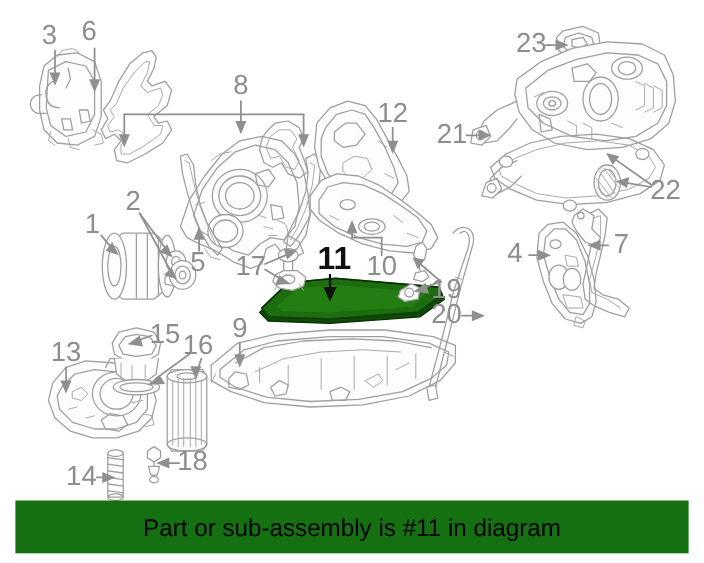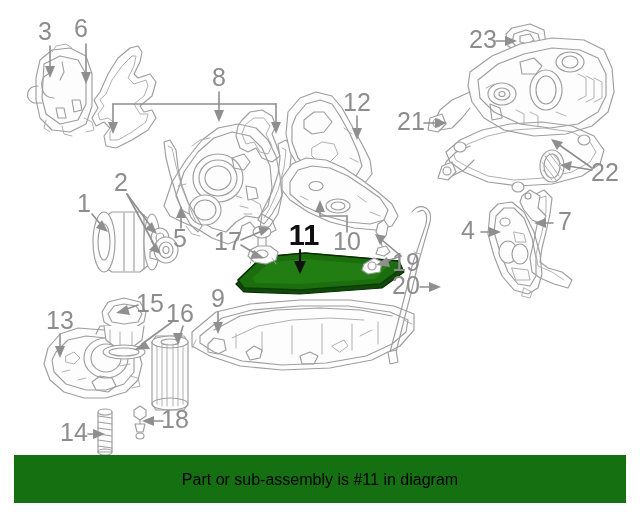--- a/index.html
+++ b/index.html
@@ -34,21 +34,21 @@
   .hi-part-edge{fill:#0f4a08;stroke:#0a2e05;stroke-width:1.2;stroke-linejoin:round;}
   .hi-part-inner{fill:#227d12;stroke:none;}
 
   #caption-banner{
     position:absolute;left:14px;top:455px;width:612px;height:48px;
     background:#157012;
     display:flex;flex-direction:column;align-items:center;justify-content:center;
     box-sizing:border-box;
   }
   #caption-banner div{
-    color:#000000;font-size:16px;line-height:21px;
+    color:#000000;font-size:22px;line-height:21px;
     font-family:"Liberation Sans", sans-serif;white-space:nowrap;
   }
 </style>
 </head>
 <body>
 
 <div id="diagram-root">
 
   <svg id="parts-svg" viewBox="0 0 640 512">
 

